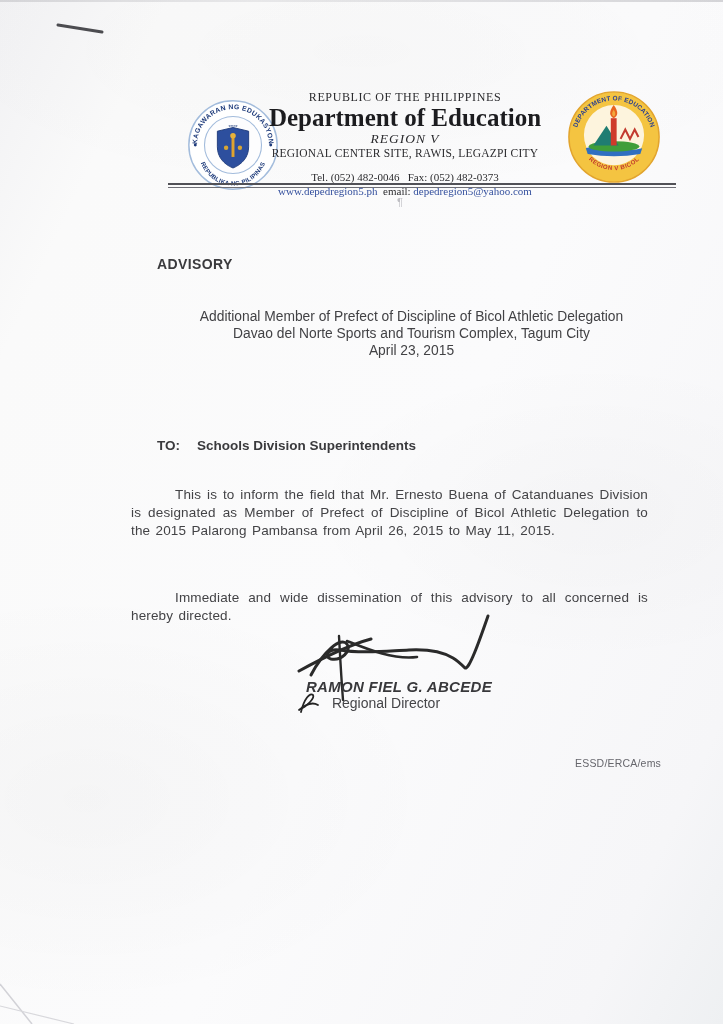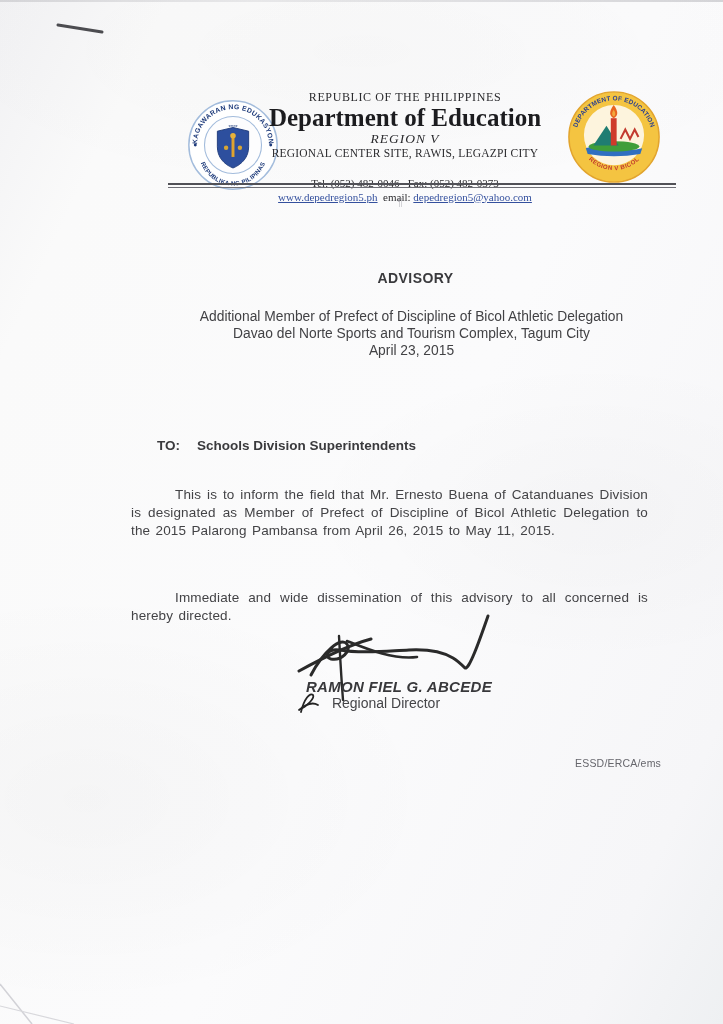--- a/index.html
+++ b/index.html
@@ -15,31 +15,31 @@
   .abs{position:absolute;}
   .top-edge{left:0;top:0;width:723px;height:2px;
     background:linear-gradient(90deg,#bdbdc1,#d9d9dc 35%,#c6c6ca 75%,#b5b5ba);opacity:.55;}
   
   .hdr-text{left:240px;top:90px;width:330px;text-align:center;color:#2b2b2e;
     font-family:"Liberation Serif",serif;}
   .hdr-republic{font-size:12px;letter-spacing:.6px;}
   .hdr-dept{font-size:25px;font-weight:700;color:#1c1c1f;margin-top:0px;line-height:26px;}
   .hdr-region{font-size:13.5px;letter-spacing:1px;line-height:15px;font-style:italic;}
   .hdr-addr{font-size:11.5px;letter-spacing:.2px;line-height:13.5px;margin-top:1px;}
-  .hdr-tel{font-size:11px;line-height:13px;margin-top:16px;}
+  .hdr-tel{font-size:11px;line-height:13px;margin-top:10px;}
   .hdr-web{font-size:11px;line-height:13px;margin-top:1px;}
-  .lnk{color:#34509e;text-decoration:underline;}
+  .lnk{color:#34509e;}
   .seal-left{left:187px;top:99px;width:92px;height:92px;}
   .logo-right{left:564px;top:90px;width:100px;height:94px;}
   .hdr-rule{left:168px;top:183px;width:508px;height:2px;
     border-top:2px solid #515157;border-bottom:1px solid #6e6e75;}
   .smudge{left:397px;top:196px;font-size:11px;color:#8d8d95;opacity:.55;}
   
   .col{left:131px;width:517px;}
-  .title{top:270px;text-align:center;padding-left:26px;font-size:14px;font-weight:700;
+  .title{top:256px;text-align:left;padding-left:26px;font-size:14px;font-weight:700;
     letter-spacing:.4px;color:#3a3a3d;}
   .subject{top:309px;text-align:center;padding-left:22px;font-size:13.8px;
     line-height:16.9px;color:#424245;}
   .to-row{left:157px;top:438px;font-size:13.5px;font-weight:700;color:#3a3a3d;}
   .to-row .to-val{margin-left:17px;text-align:right;}
   .para{text-align:justify;font-size:13.5px;line-height:18.2px;color:#434346;
     word-spacing:1.4px;letter-spacing:.15px;}
   .para .ind{display:inline-block;width:44px;}
   .p1{top:486px;} .p2{top:589px;}
   

